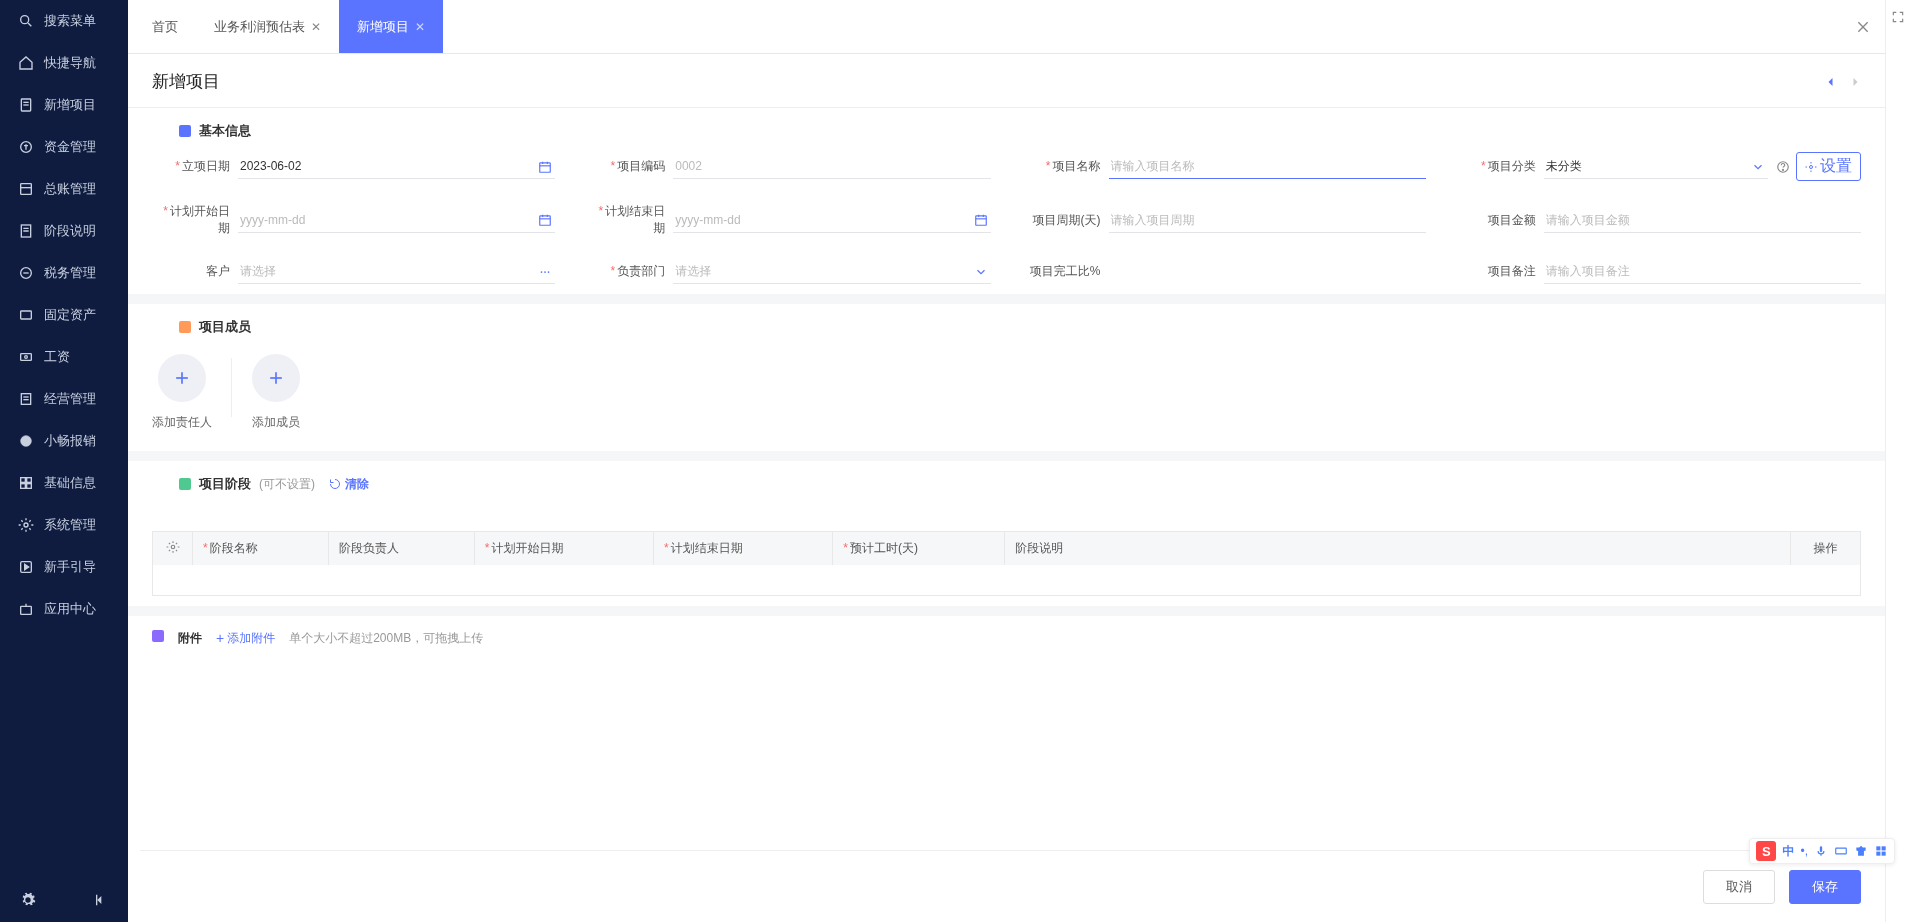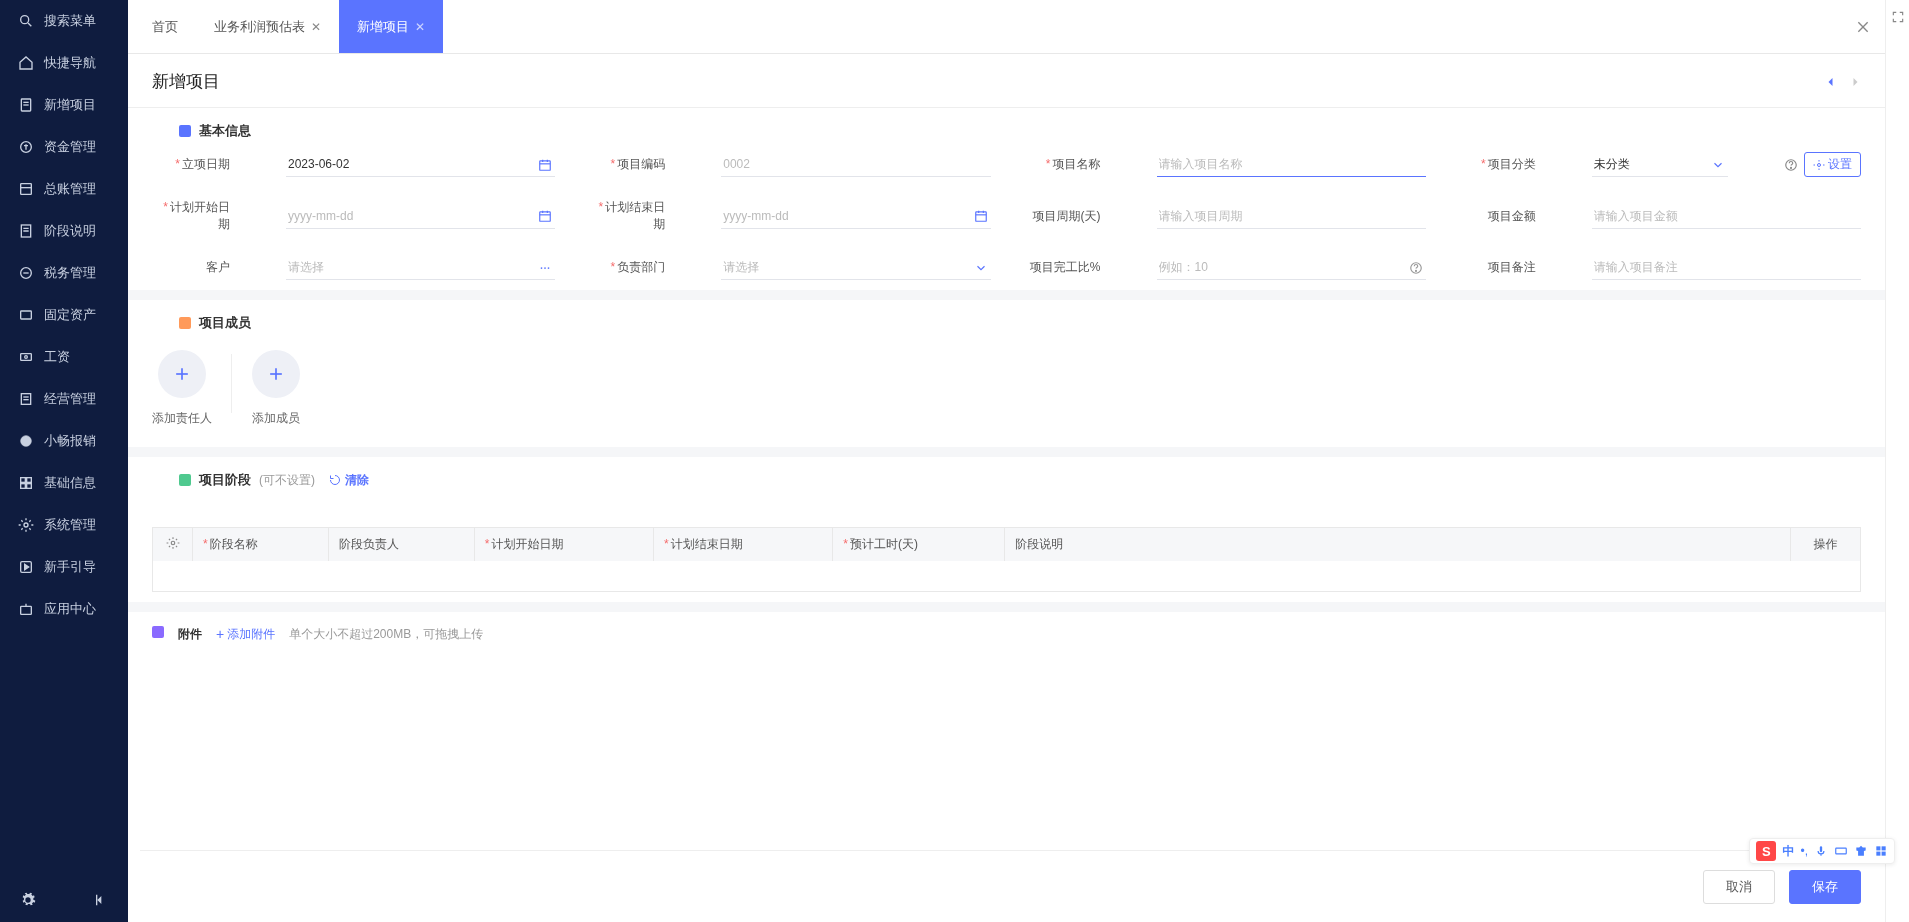--- a/index.html
+++ b/index.html
@@ -37,33 +37,33 @@
     
     .section { padding: 14px 24px 10px; }
     .section-head { display: flex; align-items: center; gap: 8px; margin-bottom: 12px; font-size: 13px; font-weight: 600; color: #333; margin-left: 27px; }
     .section-icon { width: 12px; height: 12px; border-radius: 2px; display: inline-block; }
     .section-sub { font-weight: 400; color: #999; font-size: 12px; }
     .section-clear { color: #5a74ff; font-size: 12px; cursor: pointer; display: inline-flex; align-items: center; gap: 4px; margin-left: 6px; }
     .section-divider { height: 10px; background: #f5f6f8; }
     
     
     .form-grid { display: grid; grid-template-columns: repeat(4, 1fr); gap: 22px 32px; }
-    .form-item { display: flex; align-items: center; gap: 48px; }
+    .form-item { display: flex; align-items: center; }
     .form-label { width: 78px; text-align: right; font-size: 12px; color: #555; flex-shrink: 0; margin-right: 8px; }
     .form-label .req { color: #f56c6c; margin-right: 2px; }
     .form-control { flex: 1; position: relative; display: flex; align-items: center; }
     .form-input { width: 100%; border: none; border-bottom: 1px solid #e2e4ea; padding: 5px 24px 5px 2px; font-size: 12px; background: transparent; outline: none; color: #333; }
     .form-input.highlight { border-bottom-color: #5a74ff; }
     .form-input::placeholder { color: #bbb; }
     .input-suffix { position: absolute; right: 2px; top: 50%; transform: translateY(-50%); width: 16px; height: 16px; color: #5a74ff; pointer-events: none; display: flex; align-items: center; justify-content: center; }
     .input-suffix.gray { color: #999; }
     .input-suffix svg { width: 14px; height: 14px; }
     .extra-after { margin-left: 8px; display: flex; align-items: center; gap: 6px; }
     .help-icon { width: 14px; height: 14px; color: #888; }
-    .btn-set { border: 1px solid #5a74ff; color: #5a74ff; background: #fff; border-radius: 3px; padding: 3px 8px; font-size: 12px; cursor: pointer; display: inline-flex; align-items: center; gap: 3px; }
+    .btn-set { border: 1px solid #5a74ff; color: #5a74ff; background: #fff; border-radius: 3px; padding: 3px 8px; font-size: 16px; cursor: pointer; display: inline-flex; align-items: center; gap: 3px; }
     
     
     .members { display: flex; gap: 40px; padding: 6px 0 10px; }
     .member-col { display: flex; flex-direction: column; align-items: center; gap: 12px; position: relative; }
     .member-col:first-child::after { content: ""; position: absolute; right: -20px; top: 4px; bottom: 14px; width: 1px; background: #eee; }
     .member-add { width: 48px; height: 48px; border-radius: 50%; background: #eef0f6; display: flex; align-items: center; justify-content: center; color: #5a74ff; font-size: 22px; cursor: pointer; }
     .member-label { font-size: 12px; color: #666; }
     
     
     .phase-table { width: 100%; border: 1px solid #e8e8e8; border-collapse: collapse; margin-top: 38px; }
@@ -400,30 +400,20 @@
               <input class="form-input" placeholder="请选择" style="">
               <span class="input-suffix">
                   <svg viewBox="0 0 24 24" fill="none" stroke="currentColor" stroke-width="2">
                     <polyline points="6 9 12 15 18 9"></polyline>
                   </svg>
                 </span>
             </div>
           </div>
           <div class="form-item">
             <label class="form-label"><span>项目完工比%</span></label>
-            <div class="form-control">
-              <input class="form-input" placeholder="例如：10" style="">
-              <span class="input-suffix gray">
-                  <svg viewBox="0 0 24 24" fill="none" stroke="currentColor" stroke-width="2">
-                    <circle cx="12" cy="12" r="9"></circle>
-                    <path d="M9 9a3 3 0 116 0c0 2-3 2-3 4"></path>
-                    <circle cx="12" cy="17" r=".8" fill="currentColor"></circle>
-                  </svg>
-                </span>
-            </div>
           </div>
           <div class="form-item">
             <label class="form-label"><span>项目备注</span></label>
             <div class="form-control">
               <input class="form-input" placeholder="请输入项目备注" style="">
             </div>
           </div>
         </div>
       </div>
 

